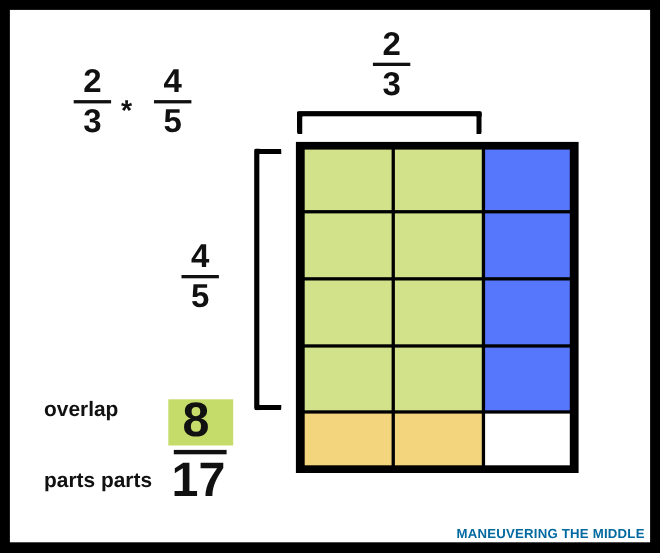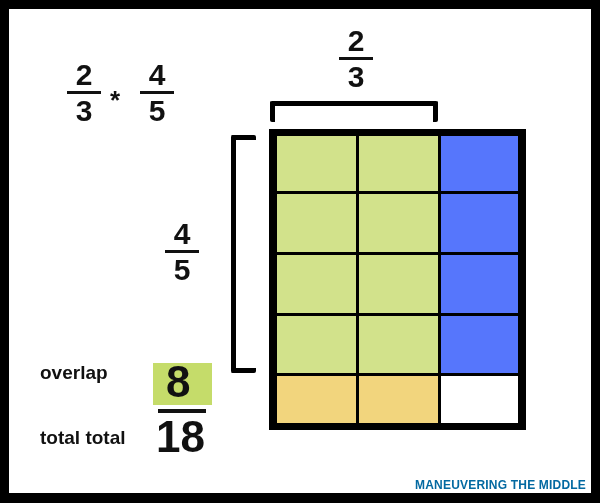--- a/index.html
+++ b/index.html
@@ -60,19 +60,19 @@
     <div class="cell" style="left: 172px; top: 126px; width: 77px; height: 58px; background: rgb(86, 118, 252);"></div>
     <div class="cell" style="left: 8px; top: 187px; width: 79px; height: 57px; background: rgb(210, 226, 139);"></div>
     <div class="cell" style="left: 90px; top: 187px; width: 79px; height: 57px; background: rgb(210, 226, 139);"></div>
     <div class="cell" style="left: 172px; top: 187px; width: 77px; height: 57px; background: rgb(86, 118, 252);"></div>
     <div class="cell" style="left: 8px; top: 247px; width: 79px; height: 47px; background: rgb(242, 213, 125);"></div>
     <div class="cell" style="left: 90px; top: 247px; width: 79px; height: 47px; background: rgb(242, 213, 125);"></div>
     <div class="cell" style="left: 172px; top: 247px; width: 77px; height: 47px; background: rgb(255, 255, 255);"></div>
   </div>
 
 <span class="label" style="left:40px;top:362px;">overlap</span>
-<span class="label" style="left:40px;top:427px;">total total</span>
+<span class="label" style="left:40px;top:427px;">parts parts</span>
 <div class="abs" style="left:153px;top:363px;width:59px;height:42px;background:#c5dc6a;"></div>
 <span class="abs" style="left:166px;top:358px;font-size:44px;font-weight:bold;color:#111;line-height:1.1;">8</span>
 <div class="abs" style="left:158px;top:409px;width:48px;height:4px;background:#111;"></div>
-<span class="abs" style="left:156px;top:413px;font-size:44px;font-weight:bold;color:#111;line-height:1.1;">18</span>
+<span class="abs" style="left:156px;top:413px;font-size:44px;font-weight:bold;color:#111;line-height:1.1;">17</span>
 
 <span class="brand" style="left:415px;top:478px;">MANEUVERING THE MIDDLE</span>
 
 </body></html>

